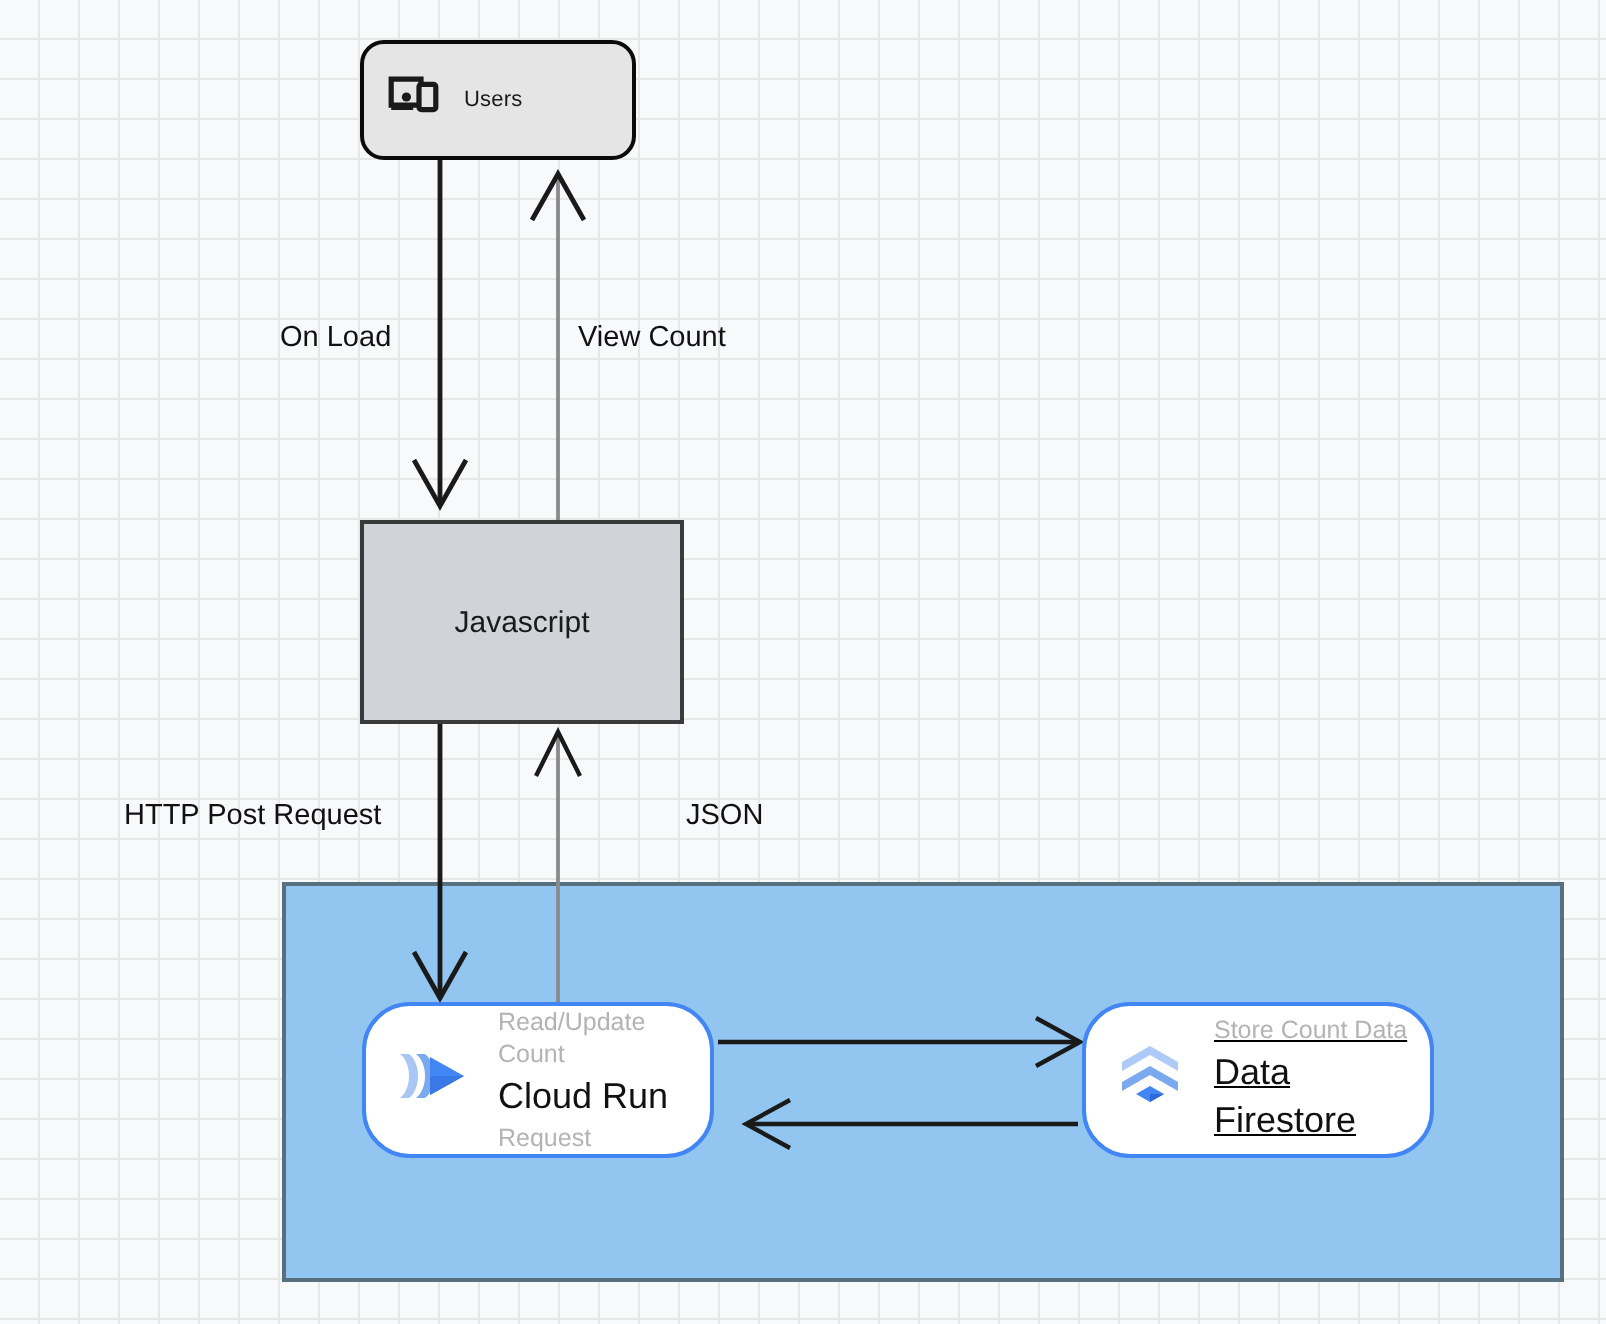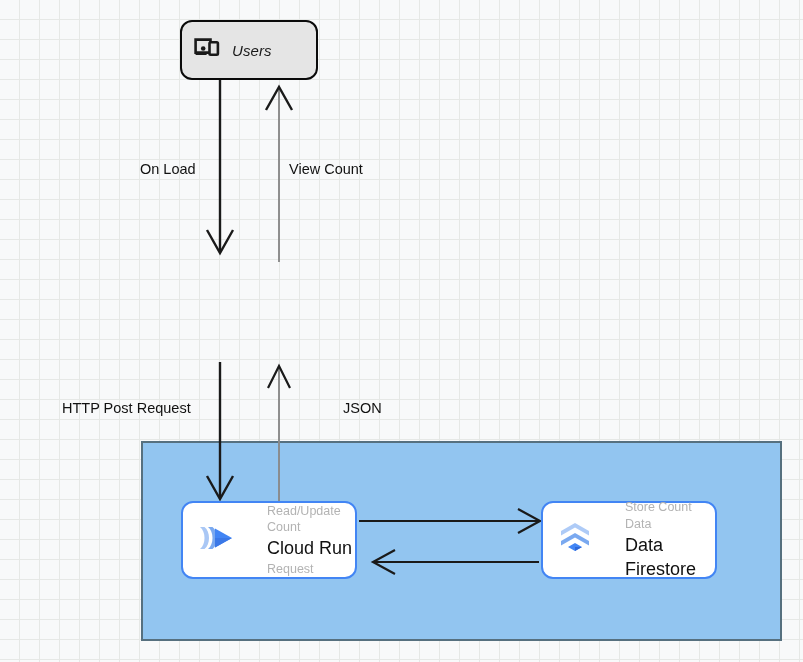--- a/index.html
+++ b/index.html
@@ -31,24 +31,23 @@
     background: #e5e5e5;
     border: 2.5px solid #0a0a0a;
     border-radius: 12px;
     box-sizing: border-box;
     display: flex;
     align-items: center;
     padding-left: 12px;
     gap: 12px;
   }
   #users-node .label {
-    font-size: 15px;
+    font-size: 11px;
     color: #1a1a1a;
     letter-spacing: .1px;
-    font-style: italic;
   }
 
   
   #javascript-node {
     position: absolute;
     left: 180px; top: 260px;
     width: 162px; height: 102px;
     background: #d0d3d8;
     border: 2px solid #3a3a3a;
     box-sizing: border-box;
@@ -69,29 +68,29 @@
     background: #92c5f0;
     border: 2px solid #56707f;
     box-sizing: border-box;
   }
 
   
   .gcp-card {
     position: absolute;
     background: #ffffff;
     border: 2px solid #4285f4;
-    border-radius: 12px;
+    border-radius: 24px;
     box-sizing: border-box;
     display: flex;
     align-items: center;
     padding-left: 14px;
-    gap: 32px;
+    gap: 14px;
   }
   #cloud-run-node { left: 181px; top: 501px; width: 176px; height: 78px; }
-  #firestore-node { left: 541px; top: 501px; width: 176px; height: 78px; }
+  #firestore-node { left: 541px; top: 501px; width: 176px; height: 78px; text-decoration: underline; }
   .gcp-card .text-block { display: flex; flex-direction: column; line-height: 1.35; }
   .gcp-card .sub {
     font-size: 12.5px;
     color: #b3b3b3;
   }
   .gcp-card .title {
     font-size: 18px;
     color: #111111;
   }
 
@@ -154,20 +153,23 @@
         <path d="M1.6 1.6 H16.5 V14.6 H1.6 Z" stroke="#1a1a1a" stroke-width="2.6" fill="none"></path>
         <rect x="1.6" y="14.2" width="11" height="2.8" fill="#1a1a1a"></rect>
         <circle cx="9.2" cy="10.5" r="2.3" fill="#1a1a1a"></circle>
 
         <rect x="15.5" y="4.2" width="8.4" height="12.6" rx="1.2" stroke="#1a1a1a" stroke-width="2.6" fill="#e5e5e5"></rect>
       </svg>
     </span>
     <span class="label">Users</span>
   </div>
 
+  <div id="javascript-node">
+    <span class="label">Javascript</span>
+  </div>
 
   <div id="cloud-run-node" class="gcp-card">
     <span>
       <svg width="38" height="34" viewBox="0 0 38 34" fill="none">
         <path d="M3 6 C9 10.5 9 23.5 3 28 L7.5 28 C13.5 23.5 13.5 10.5 7.5 6 Z" fill="#a9c7f5"></path>
         <path d="M11 6 C17 10.5 17 23.5 11 28 L15.5 28 C21.5 23.5 21.5 10.5 15.5 6 Z" fill="#7aa9f0"></path>
         <path d="M18 7.5 L35 17 L18 26.5 Z" fill="#4285f4"></path>
         <path d="M18 17 L35 17 L18 26.5 Z" fill="#3b78e7"></path>
       </svg>
     </span>

